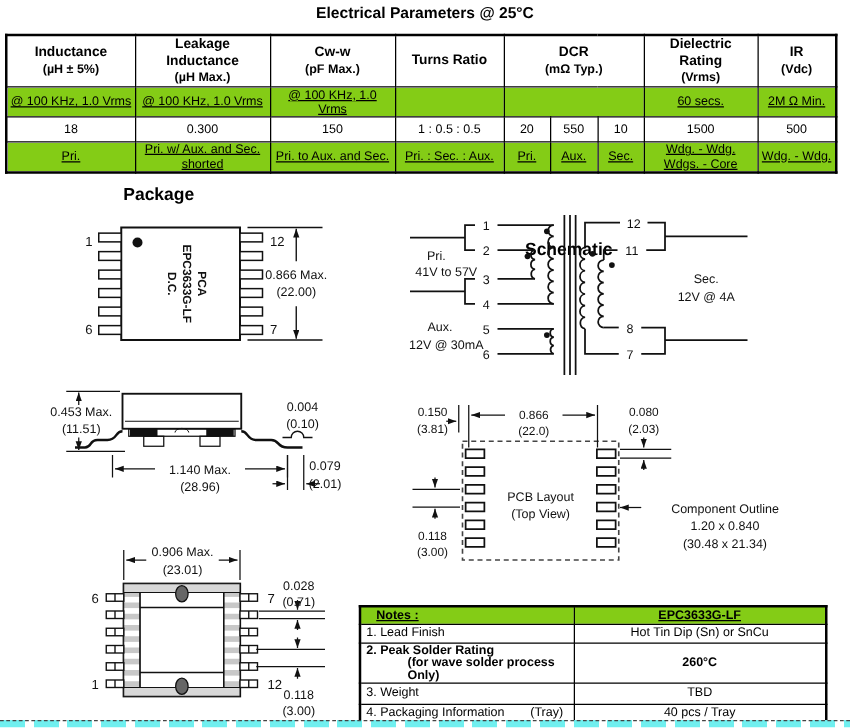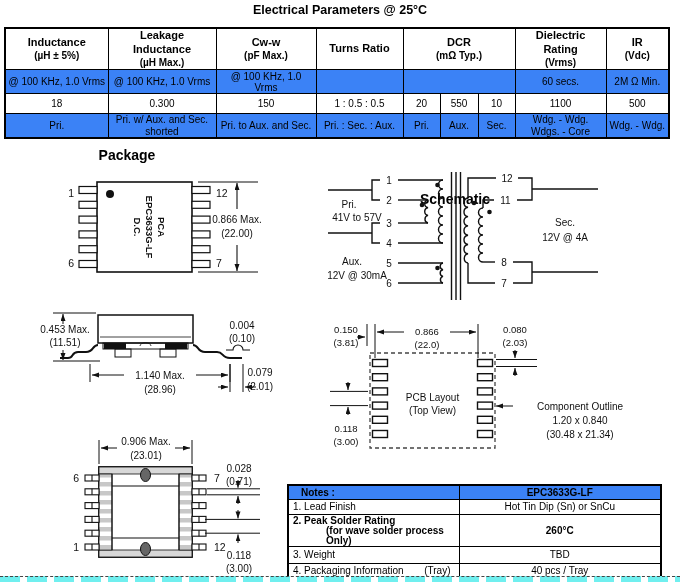--- a/index.html
+++ b/index.html
@@ -14,21 +14,21 @@
                padding:0 2px;overflow:hidden;}
   tr.hdr{height:38px;}
   tr.hdr th{font-size:11px;font-weight:bold;line-height:1.25;}
   tr.hdr .unit{font-size:10px;font-weight:bold;}
   tr.cond{height:24px;}
   tr.cond td{font-size:10px;}
   tr.vals{height:20px;}
   tr.vals td{font-size:10px;}
   tr.labs{height:23px;}
   tr.labs td{font-size:10px;white-space:pre-line;line-height:1.15;}
-  .cyan{background:#3b82f6;}
+  .cyan{background:#84cc16;text-decoration:underline;}
   
   .sec-head{position:absolute;width:110px;text-align:center;font-size:14px;font-weight:bold;}
   
   svg{position:absolute;overflow:visible;}
   svg text{font-family:"Liberation Sans","DejaVu Sans",sans-serif;fill:#111;}
   .d{stroke:#111;fill:none;}
   
   table.notes{position:absolute;left:287px;top:484px;width:373px;border-collapse:collapse;
               table-layout:fixed;border:2px solid #000;}
   table.notes td{border:1px solid #000;font-size:10px;vertical-align:middle;padding:0 4px;}
@@ -112,21 +112,21 @@
       <td class="cyan">2M Ω Min.</td>
     </tr>
     <tr class="vals">
       <td>18</td>
       <td>0.300</td>
       <td>150</td>
       <td>1 : 0.5 : 0.5</td>
       <td>20</td>
       <td>550</td>
       <td>10</td>
-      <td>1100</td>
+      <td>1500</td>
       <td>500</td>
     </tr>
     <tr class="labs">
       <td class="cyan">Pri.</td>
       <td class="cyan">Pri. w/ Aux. and Sec.
 shorted</td>
       <td class="cyan">Pri. to Aux. and Sec.</td>
       <td class="cyan">Pri. : Sec. : Aux.</td>
       <td class="cyan">Pri.</td>
       <td class="cyan">Aux.</td>

